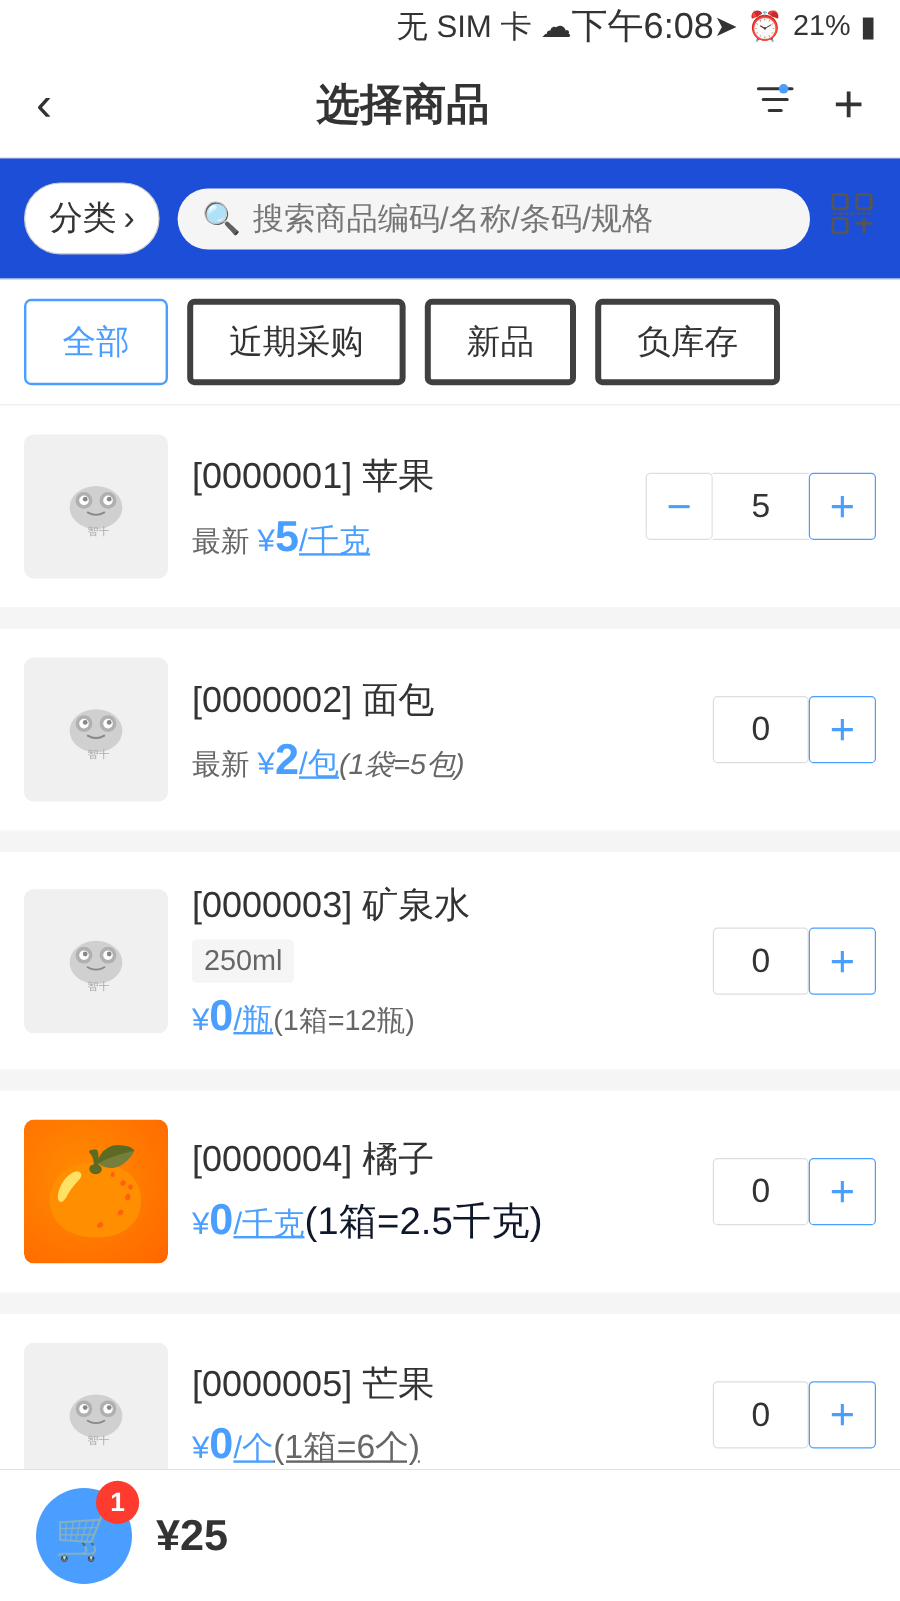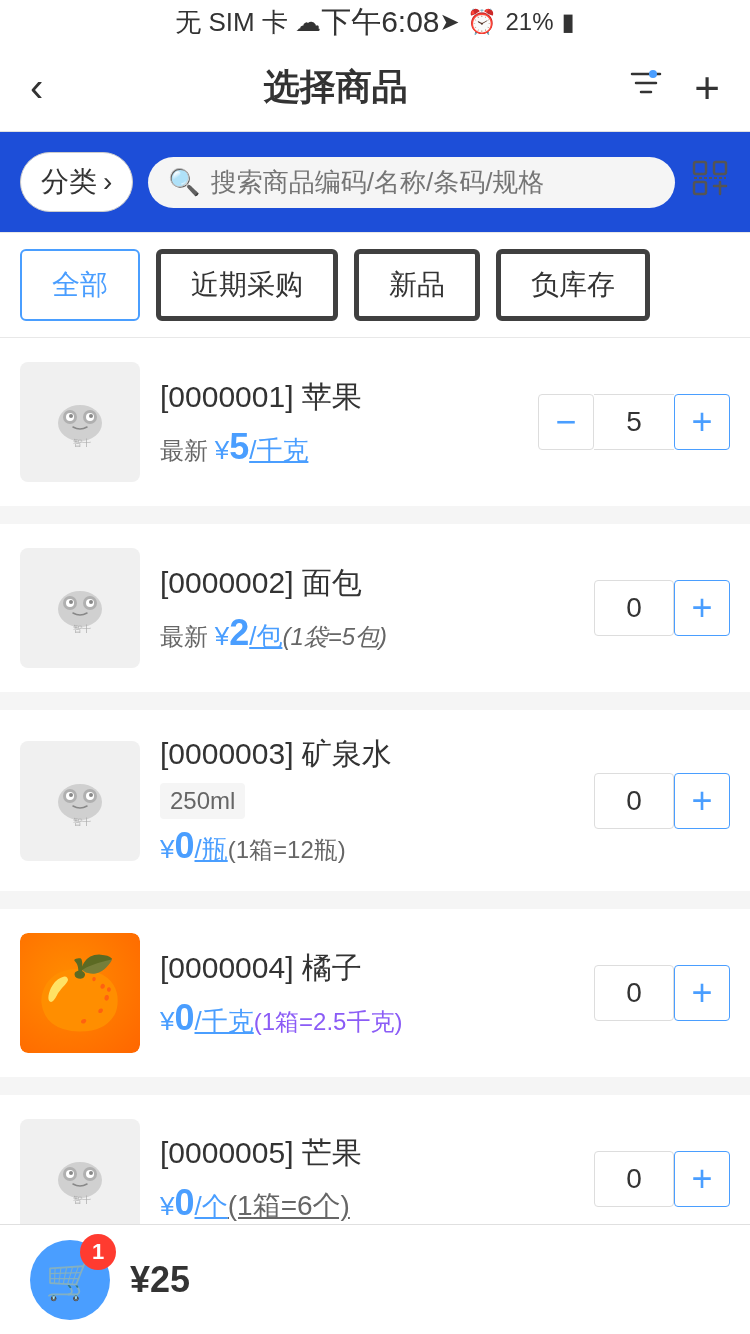--- a/index.html
+++ b/index.html
@@ -5,21 +5,21 @@
   <style>
     * { box-sizing: border-box; margin: 0; padding: 0; }
     body { font-family: -apple-system, "PingFang SC", "Helvetica Neue", sans-serif; background: #f5f5f5; width: 750px; min-height: 1334px; overflow-x: hidden; }
 
     
     .status-bar {
       background: #fff;
       height: 44px;
       display: flex;
       align-items: center;
-      justify-content: center;
+      justify-content: flex-end;
       padding: 0 20px;
       font-size: 28px;
     }
     .status-left { font-size: 26px; color: #333; }
     .status-center { font-size: 30px; font-weight: 500; color: #333; }
     .status-right { display: flex; align-items: center; gap: 8px; font-size: 24px; color: #333; }
 
     
     .nav-bar {
       background: #fff;
@@ -425,21 +425,21 @@
 
   <div class="divider"></div>
 
   <div class="product-item">
     <div class="product-image has-real-img">
       <div class="orange-img"></div>
     </div>
     <div class="product-info">
       <div class="product-name">[0000004] 橘子</div>
       <div class="product-price">
-        <span style="color:#4a9eff; font-size:26px;">¥</span><span style="color:#4a9eff; font-size:36px; font-weight:700;">0</span><span style="color:#4a9eff; text-decoration:underline; font-size:26px;">/千克</span><span style="color:#8b5cf6; font-size:24px;">(1箱=2.5千克)</span>
+        <span style="color:#4a9eff; font-size:26px;">¥</span><span style="color:#4a9eff; font-size:36px; font-weight:700;">0</span><span style="color:#4a9eff; text-decoration:underline; font-size:26px;">/千克</span><span style="color:#0f172a; font-size:32px;">(1箱=2.5千克)</span>
       </div>
     </div>
     <div class="qty-control">
       <input class="qty-input" type="text" value="0" style="border: 1px solid rgb(221, 221, 221); border-radius: 4px; width: 80px;">
       <button class="qty-btn qty-plus">+</button>
     </div>
   </div>
 
   <div class="divider"></div>
 

